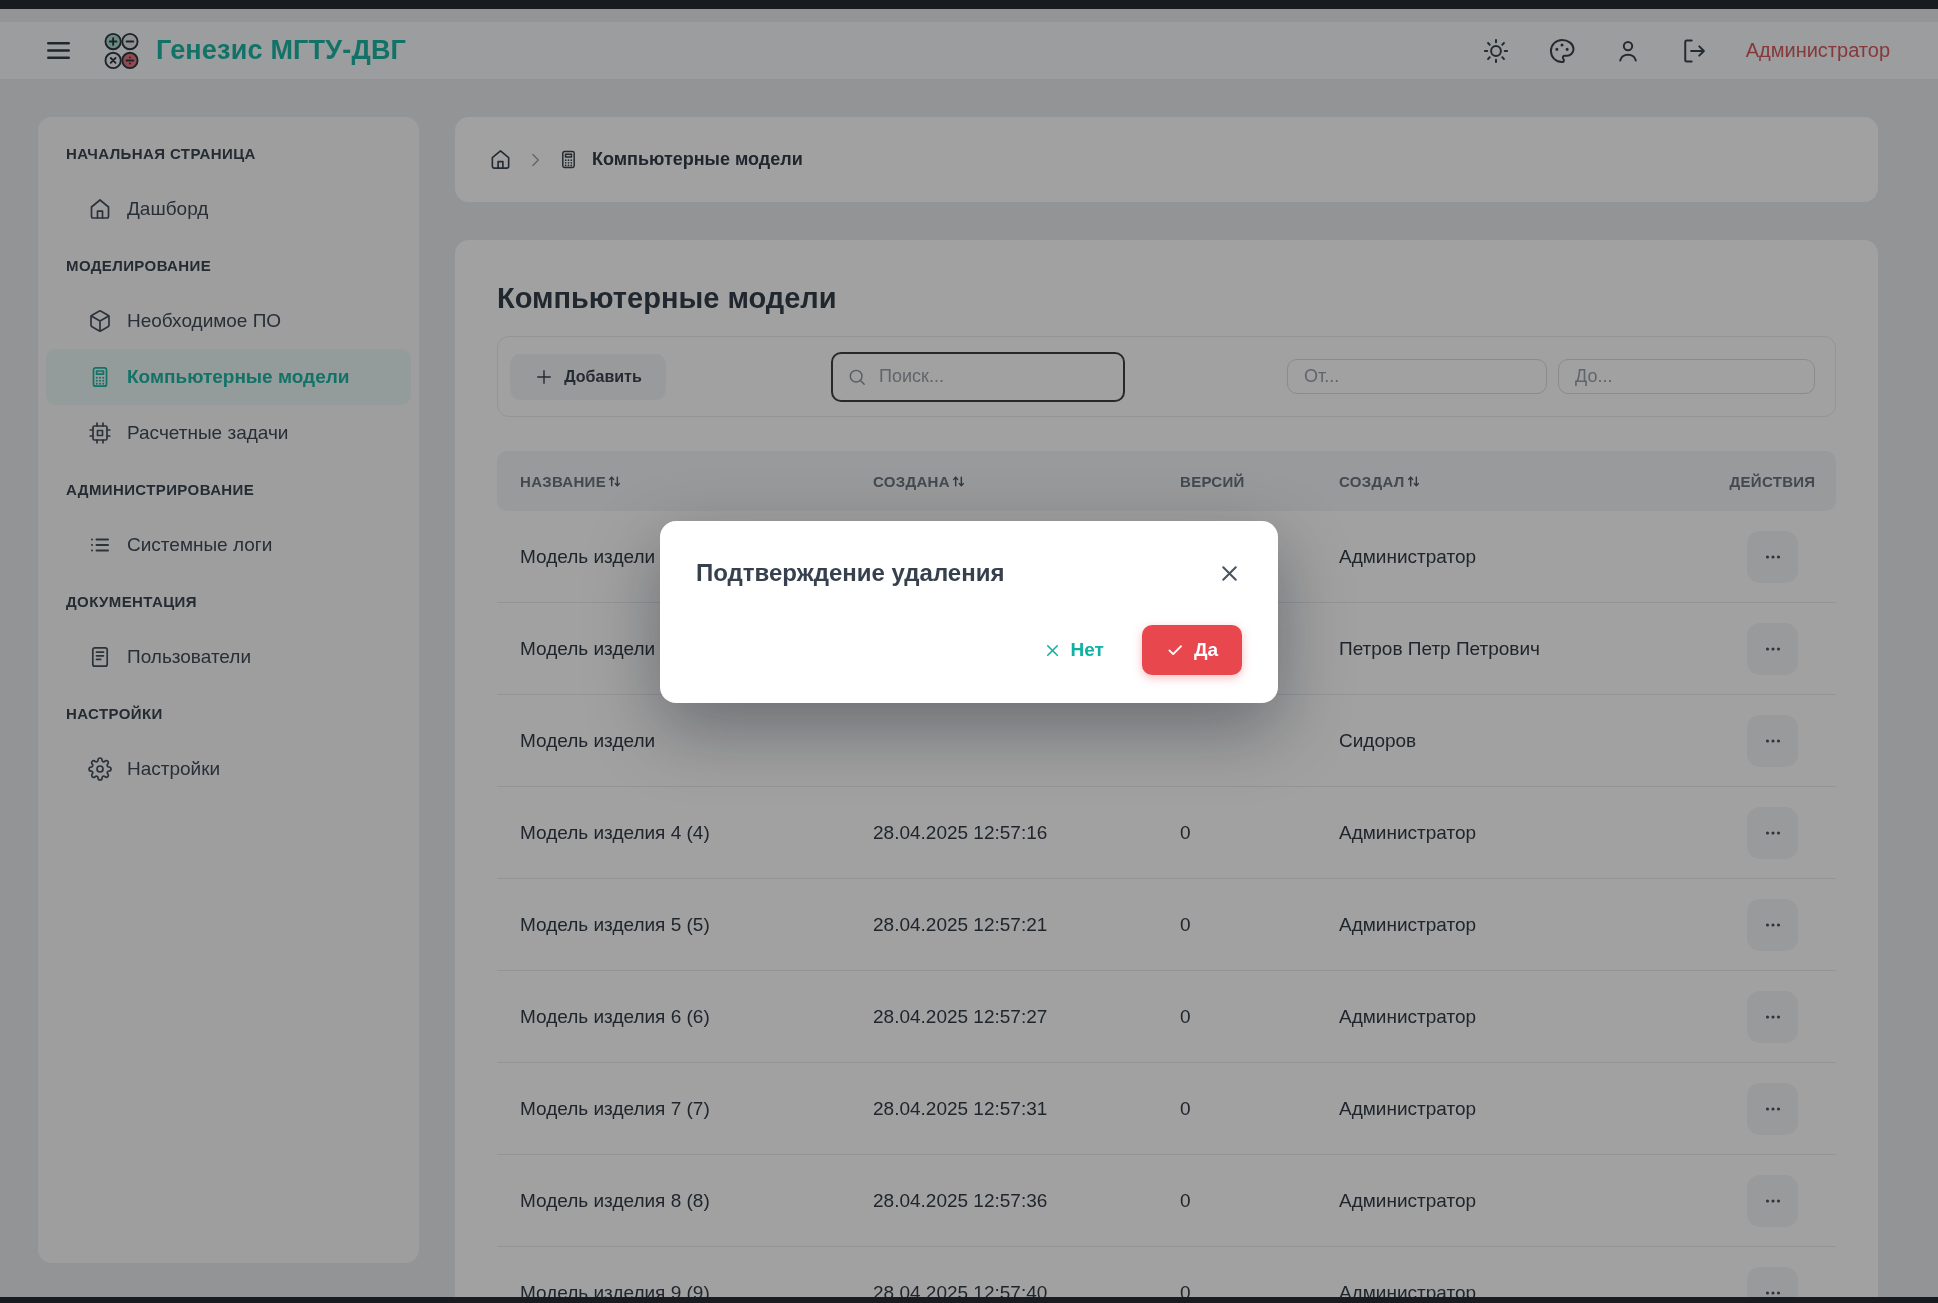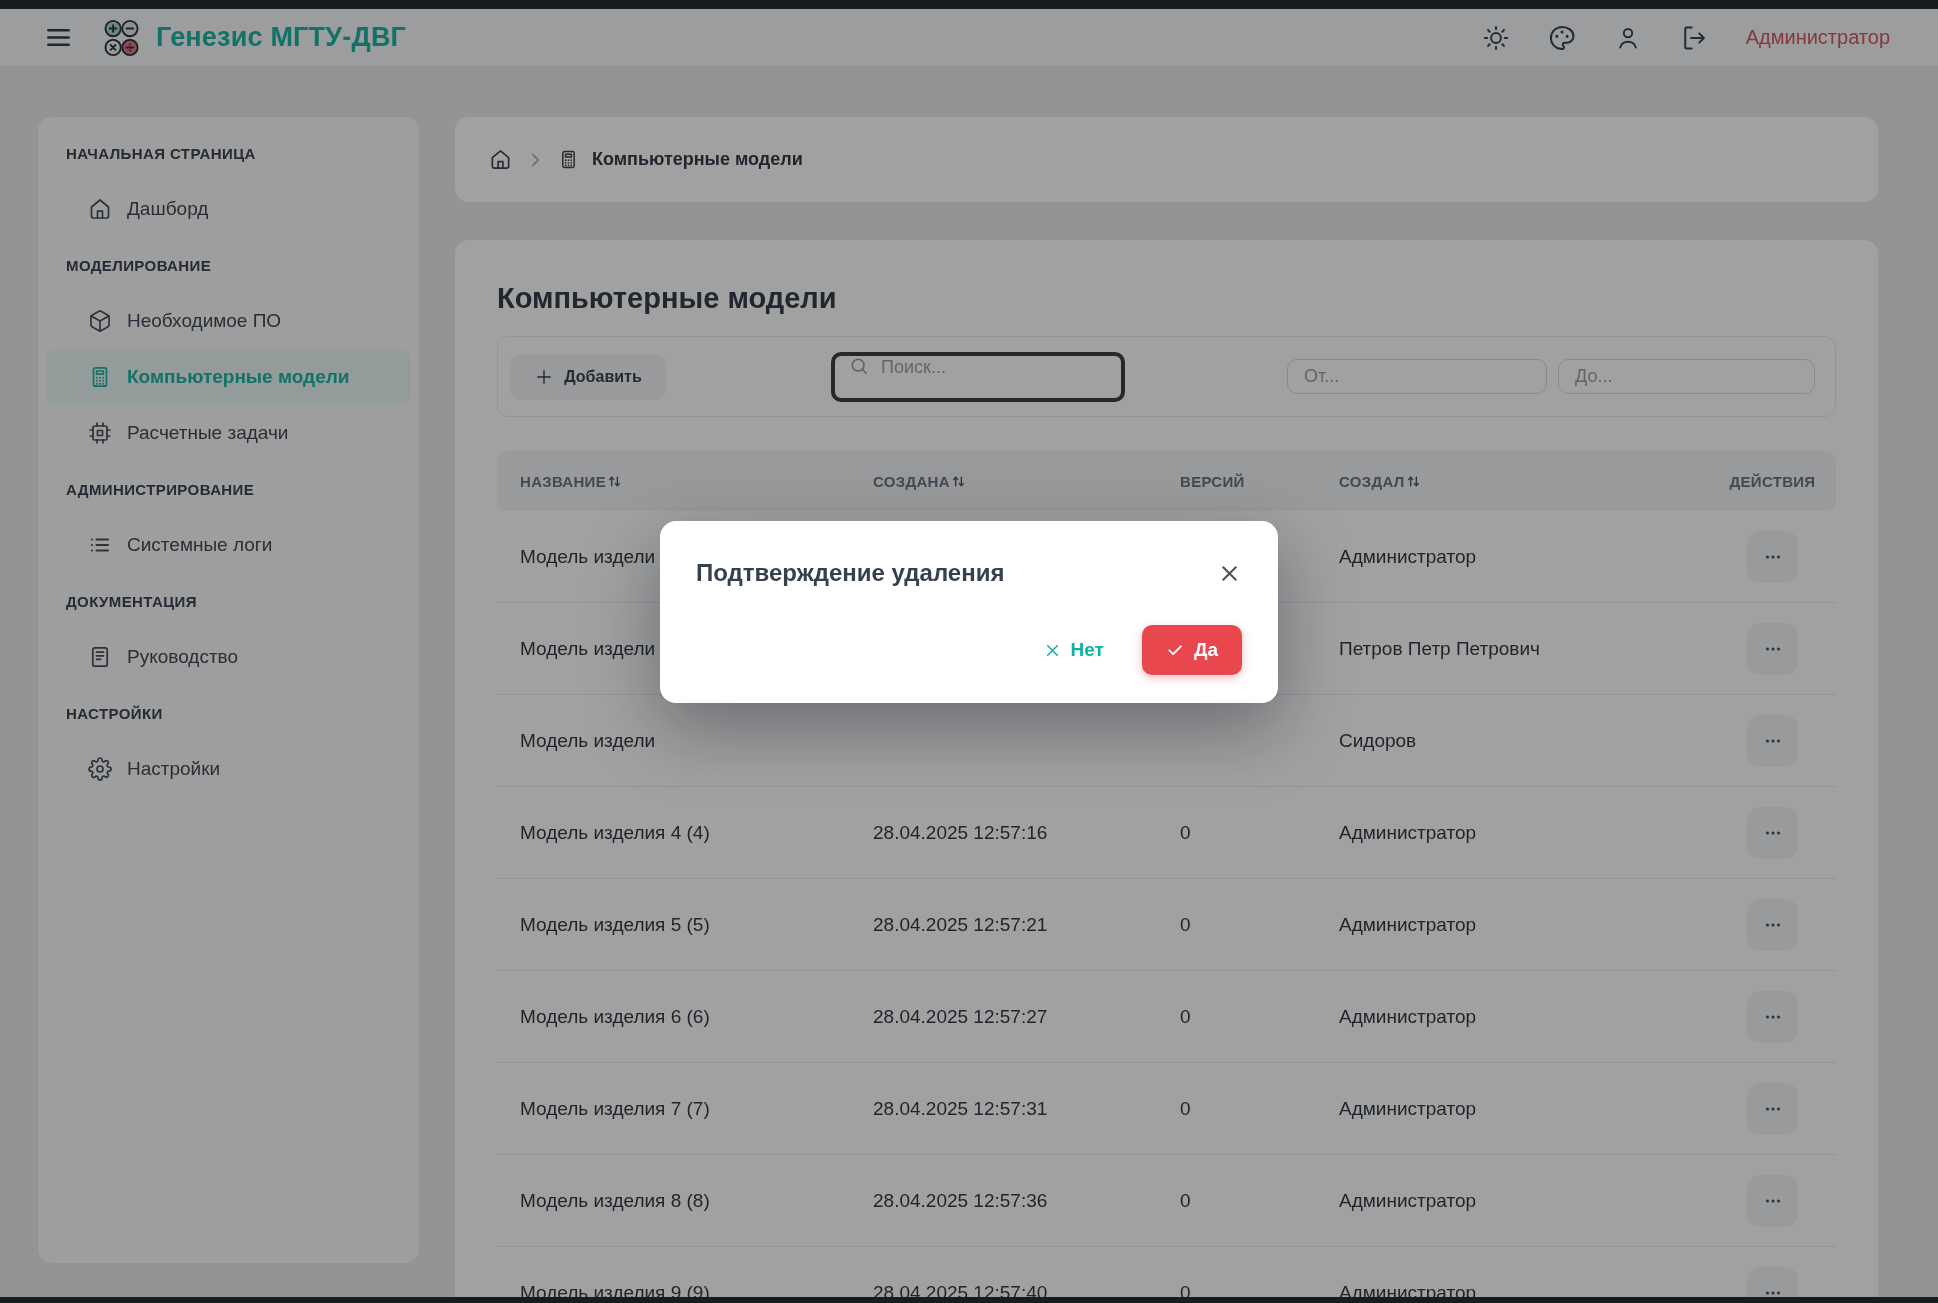--- a/index.html
+++ b/index.html
@@ -6,21 +6,21 @@
   *{box-sizing:border-box;}
   .stage{position:relative;width:1938px;height:1303px;overflow:hidden;background:#e9ebee;
          font-family:"Liberation Sans",sans-serif;-webkit-font-smoothing:antialiased;}
   svg{width:100%;height:100%;fill:none;stroke:currentColor;stroke-width:1.7;stroke-linecap:round;stroke-linejoin:round;display:block;}
   .ic{display:inline-flex;flex:none;}
 
   .top-strip{position:absolute;left:0;top:0;width:100%;height:9px;background:#262b33;z-index:6;}
   .bottom-strip{position:absolute;left:0;bottom:0;width:100%;height:6px;background:#262b33;z-index:6;}
 
   
-  .app-header{position:absolute;left:0;top:9px;width:100%;height:58px;background:#f8f9fa;
+  .app-header{position:absolute;left:0;top:22px;width:100%;height:58px;background:#f8f9fa;
               border-bottom:1px solid #e6e9ec;display:flex;align-items:center;padding:0 48px 0 44px;z-index:5;}
   .hbtn{width:29px;height:29px;color:#333d48;cursor:pointer;}
   .logo{width:42px;height:42px;margin-left:27px;}
   .app-title{margin-left:14px;font-size:27px;font-weight:600;color:var(--accent);letter-spacing:.2px;}
   .spacer{flex:1;}
   .header-actions{display:flex;align-items:center;gap:38px;}
   .header-actions .hbtn{width:28px;height:28px;color:#39434e;}
   .user-role{font-size:20px;color:var(--admin-red);}
 
   
@@ -46,22 +46,22 @@
   
   .content-card{position:absolute;left:455px;top:240px;width:1423px;height:1120px;background:#fff;
                 border-radius:14px;padding:0 42px;z-index:2;}
   .page-title{margin:0;padding-top:42px;font-size:29px;font-weight:700;color:#343e4b;line-height:33px;}
   .toolbar{margin-top:21px;height:81px;border:1px solid #e8ebef;background:#fff;border-radius:12px;
            display:flex;align-items:center;padding:0 12px;}
   .add-btn{width:156px;height:46px;border:none;border-radius:10px;background:#f2f4f7;color:#39434f;
            font-size:16px;font-weight:600;display:flex;align-items:center;justify-content:center;gap:10px;
            cursor:pointer;font-family:inherit;}
   .add-btn .ic{width:20px;height:20px;}
-  .search-box{margin-left:165px;width:294px;height:50px;border:4px solid #404040;border-radius:10px;
-              display:flex;align-items:flex-start;padding:0 12px 0 14px;gap:10px;background:#fff;}
+  .search-box{margin-left:165px;width:294px;height:50px;border:2px solid #404040;border-radius:10px;
+              display:flex;align-items:center;padding:0 12px 0 14px;gap:10px;background:#fff;}
   .search-box .ic{width:20px;height:20px;color:#8a93a0;}
   .search-box input{border:none;outline:none;flex:1;min-width:0;font-size:18px;color:#333c47;background:transparent;font-family:inherit;}
   input::placeholder{color:#99a1ac;}
   .date-input{height:35px;border:1px solid #d7dce2;border-radius:10px;padding:0 16px;font-size:18px;
               color:#333c47;background:#fff;outline:none;font-family:inherit;}
   .date-from{margin-left:162px;width:260px;}
   .date-to{margin-left:11px;width:257px;}
 
   
   .table{margin-top:34px;}
@@ -207,21 +207,21 @@
           <span>Системные логи</span>
         </div>
         <div class="side-sec">ДОКУМЕНТАЦИЯ</div>
         <div class="side-item">
           <span class="ic">
             <svg viewBox="0 0 24 24">
               <rect x="4.8" y="2.8" width="14.4" height="18.4" rx="2"></rect>
               <path d="M8.5 7.2h7M8.5 10.8h7M8.5 14.4h4.2"></path>
             </svg>
           </span>
-          <span>Руководство</span>
+          <span>Пользователи</span>
         </div>
         <div class="side-sec">НАСТРОЙКИ</div>
         <div class="side-item">
           <span class="ic">
             <svg viewBox="0 0 24 24">
               <circle cx="12" cy="12" r="3"></circle>
               <path d="M19.4 15a1.65 1.65 0 0 0 .33 1.82l.06.06a2 2 0 0 1 0 2.83 2 2 0 0 1-2.83 0l-.06-.06a1.65 1.65 0 0 0-1.82-.33 1.65 1.65 0 0 0-1 1.51V21a2 2 0 0 1-2 2 2 2 0 0 1-2-2v-.09A1.65 1.65 0 0 0 9 19.4a1.65 1.65 0 0 0-1.82.33l-.06.06a2 2 0 0 1-2.83 0 2 2 0 0 1 0-2.83l.06-.06a1.65 1.65 0 0 0 .33-1.82 1.65 1.65 0 0 0-1.51-1H3a2 2 0 0 1-2-2 2 2 0 0 1 2-2h.09A1.65 1.65 0 0 0 4.6 9a1.65 1.65 0 0 0-.33-1.82l-.06-.06a2 2 0 0 1 0-2.83 2 2 0 0 1 2.83 0l.06.06a1.65 1.65 0 0 0 1.82.33H9a1.65 1.65 0 0 0 1-1.51V3a2 2 0 0 1 2-2 2 2 0 0 1 2 2v.09a1.65 1.65 0 0 0 1 1.51 1.65 1.65 0 0 0 1.82-.33l.06-.06a2 2 0 0 1 2.83 0 2 2 0 0 1 0 2.83l-.06.06a1.65 1.65 0 0 0-.33 1.82V9a1.65 1.65 0 0 0 1.51 1H21a2 2 0 0 1 2 2 2 2 0 0 1-2 2h-.09a1.65 1.65 0 0 0-1.51 1z"></path>
             </svg>
           </span>
           <span>Настройки</span>

